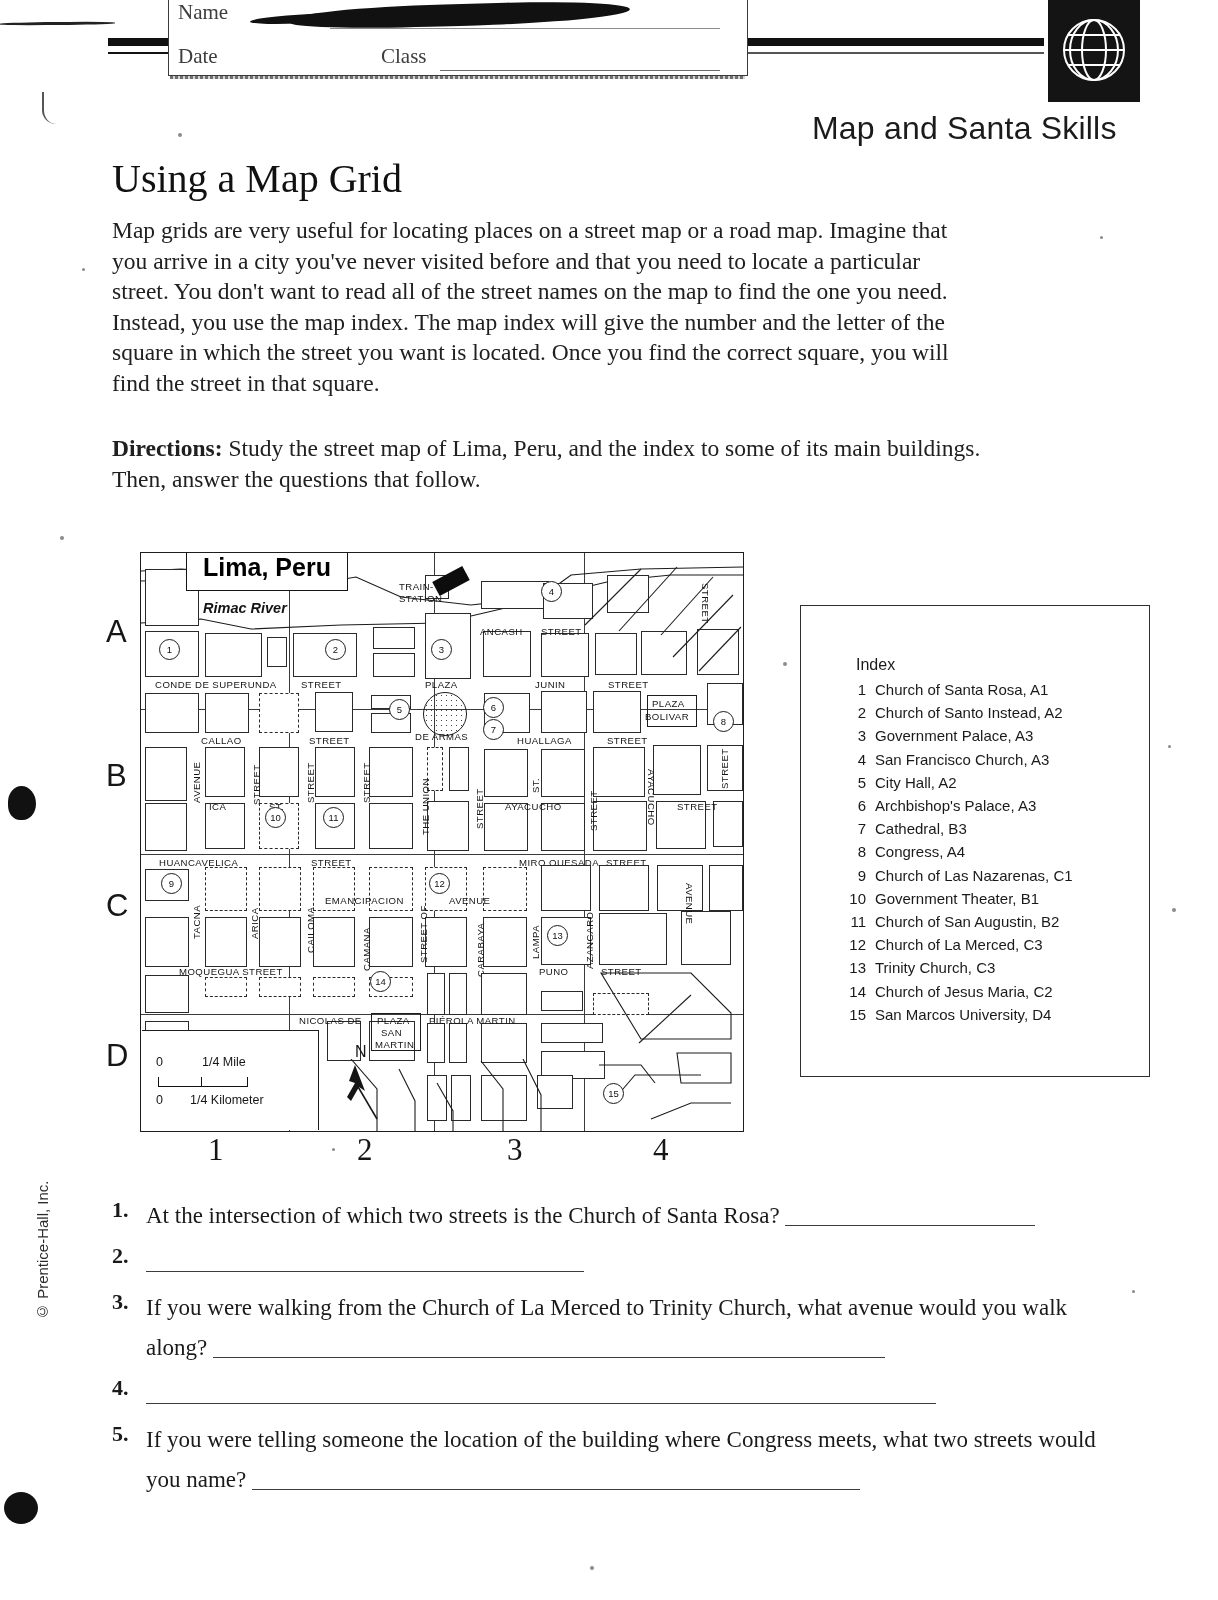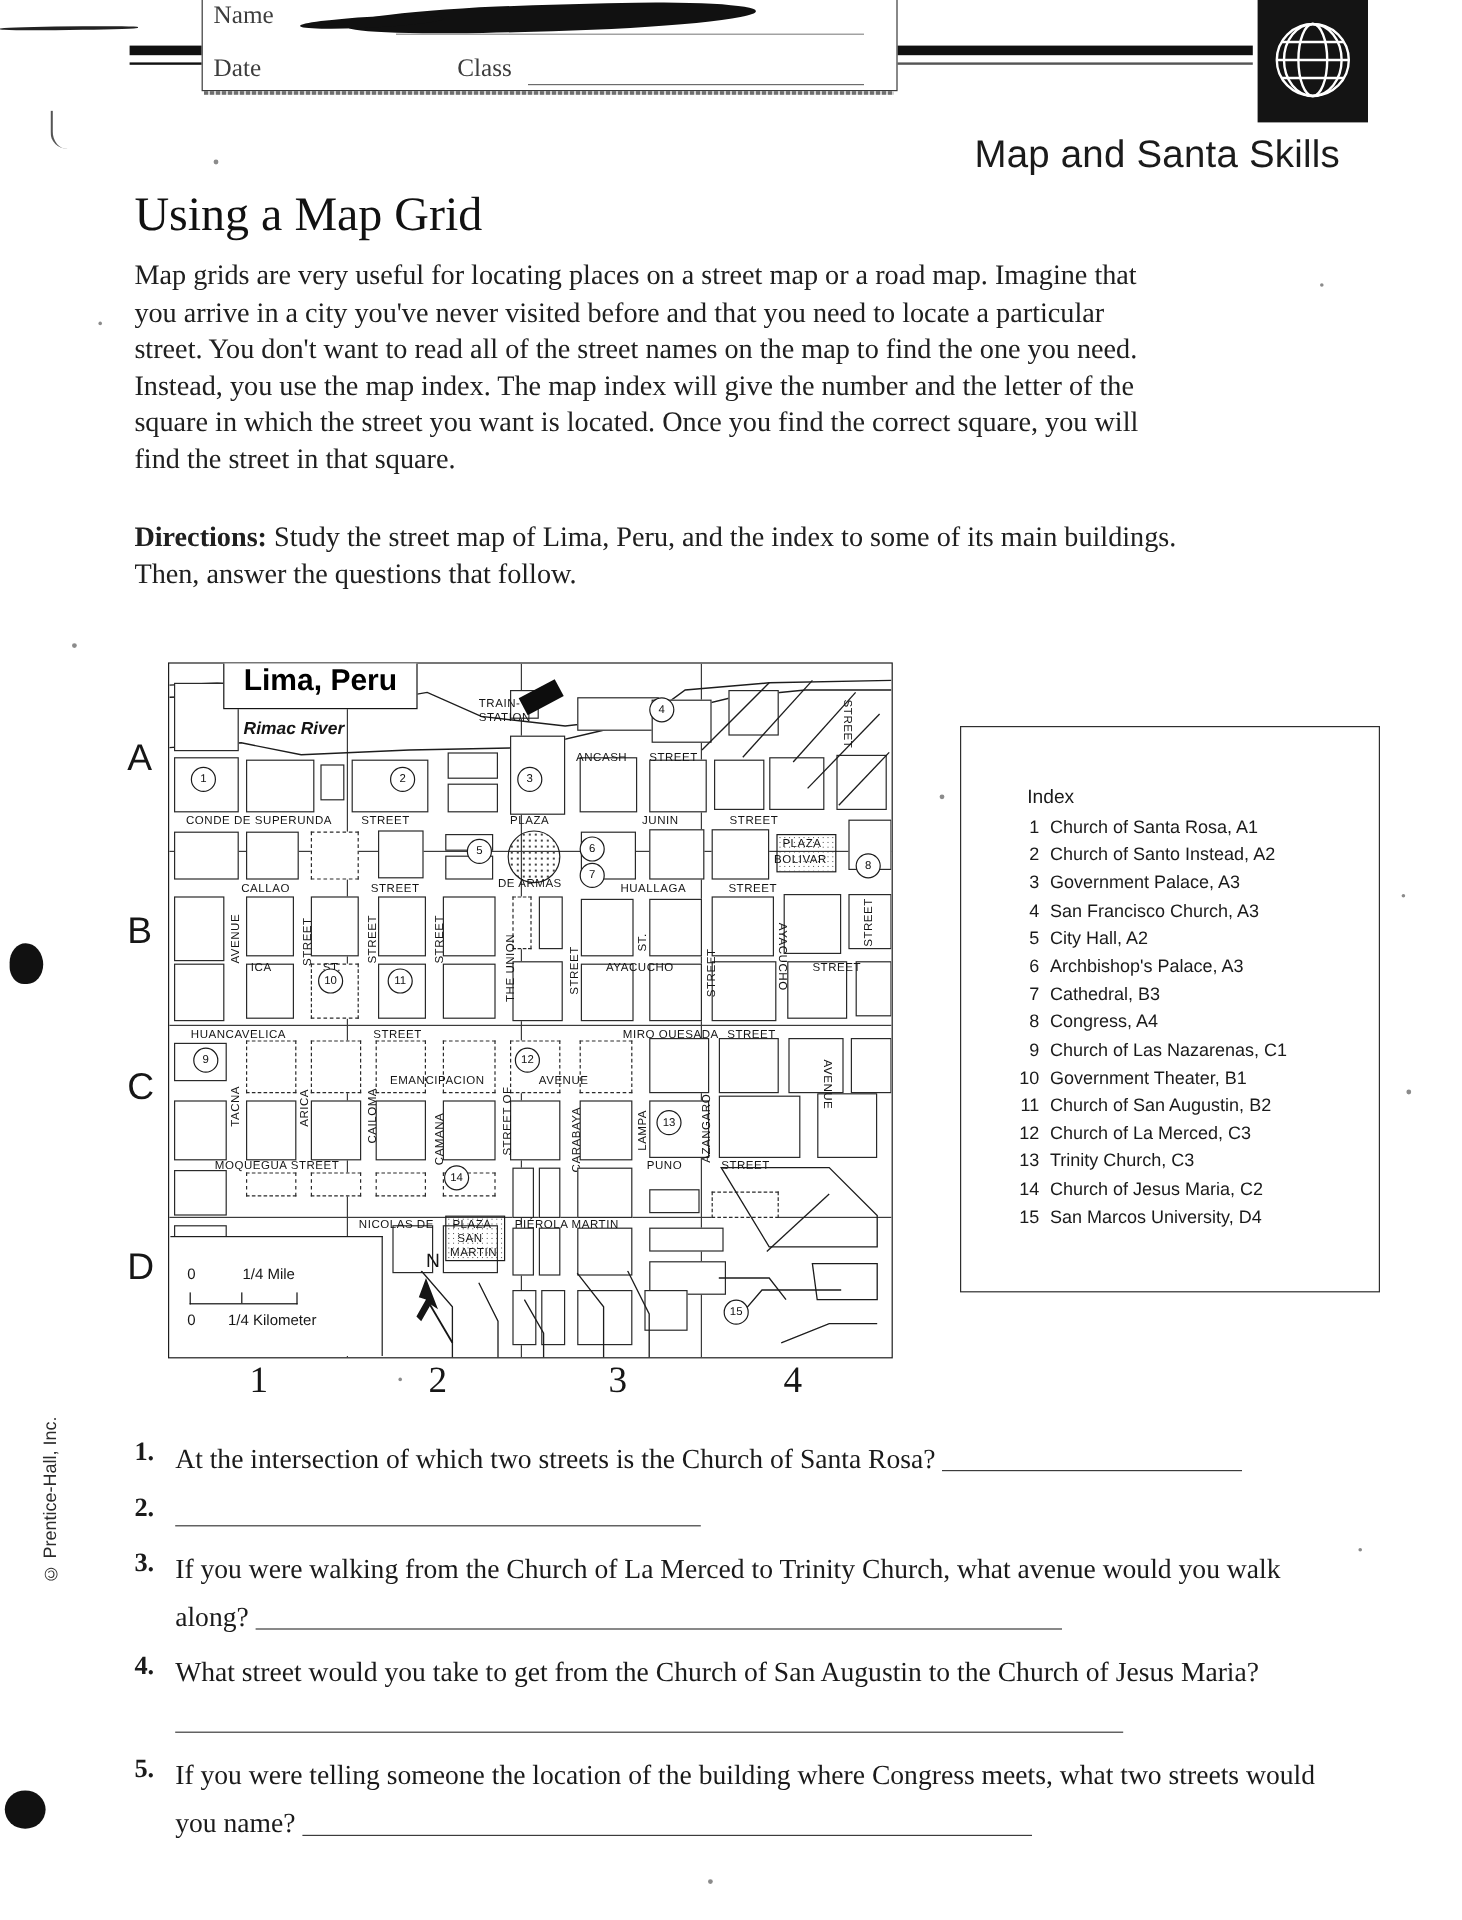--- a/index.html
+++ b/index.html
@@ -528,21 +528,20 @@
   <div class="q">
     <div class="q-num">3.</div>
     <div class="q-body">
       <span>If you were walking from the Church of La Merced to Trinity Church, what avenue would you walk along?</span>
       <span class="ansline" style="width:672px;"></span>
     </div>
   </div>
   <div class="q">
     <div class="q-num">4.</div>
     <div class="q-body">
-      <span>What street would you take to get from the Church of San Augustin to the Church of Jesus Maria?</span>
       <span class="ansline" style="width:790px;"></span>
     </div>
   </div>
   <div class="q">
     <div class="q-num">5.</div>
     <div class="q-body">
       <span>If you were telling someone the location of the building where Congress meets, what two streets would you name?</span>
       <span class="ansline" style="width:608px;"></span>
     </div>
   </div>

